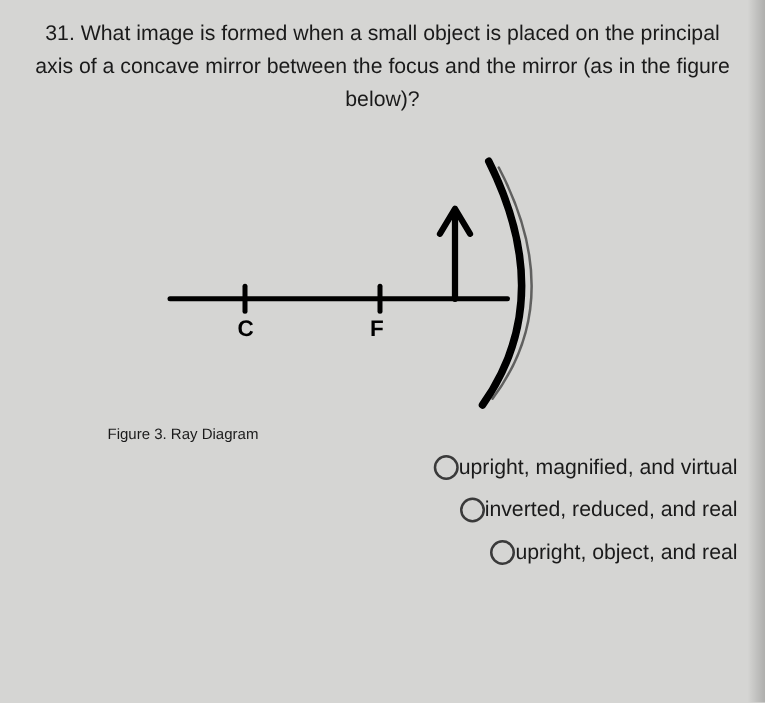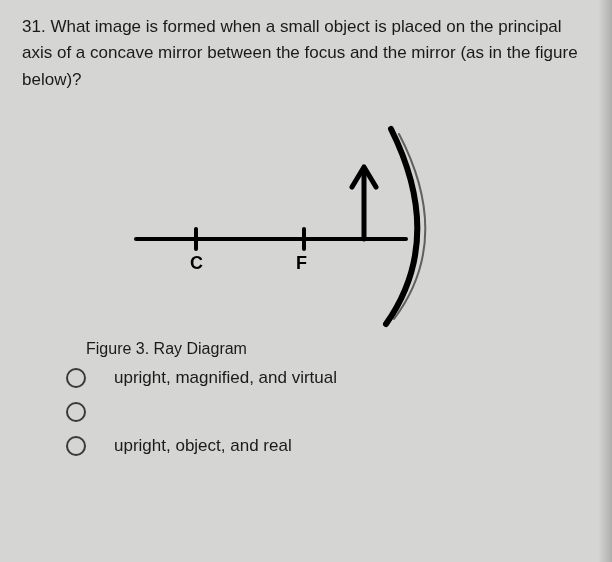--- a/index.html
+++ b/index.html
@@ -10,42 +10,44 @@
     font-family: Arial, Helvetica, sans-serif;
     color: #1a1a1a;
     padding: 14px 22px 10px 22px;
     position: relative;
     overflow: hidden;
   }
   .question-text {
     font-size: 17px;
     line-height: 1.55;
     margin-bottom: 8px;
+    text-align: center;
   }
   .qnum { font-weight: 400; }
   .diagram-wrap {
     width: 100%;
     height: 235px;
     display: flex;
     align-items: center;
     justify-content: center;
     margin: 6px 0 4px 0;
   }
   .caption {
-    font-size: 16px;
+    font-size: 12px;
     margin: 2px 0 10px 64px;
   }
   .options {
     margin-left: 44px;
   }
   .option {
     display: flex;
     align-items: center;
-    gap: 28px;
+    gap: 0;
     margin: 8px 0 14px 0;
+    justify-content: flex-end;
   }
   .radio {
     width: 20px;
     height: 20px;
     border: 2px solid #3a3a3a;
     border-radius: 50%;
     flex: 0 0 20px;
     background: transparent;
   }
   .opt-label {
@@ -87,18 +89,19 @@
 
 <div class="caption">Figure 3. Ray Diagram</div>
 
 <div class="options">
   <div class="option">
     <span class="radio"></span>
     <span class="opt-label">upright, magnified, and virtual</span>
   </div>
   <div class="option">
     <span class="radio"></span>
+    <span class="opt-label">inverted, reduced, and real</span>
   </div>
   <div class="option">
     <span class="radio"></span>
     <span class="opt-label">upright, object, and real</span>
   </div>
 </div>
 
 </body></html>

